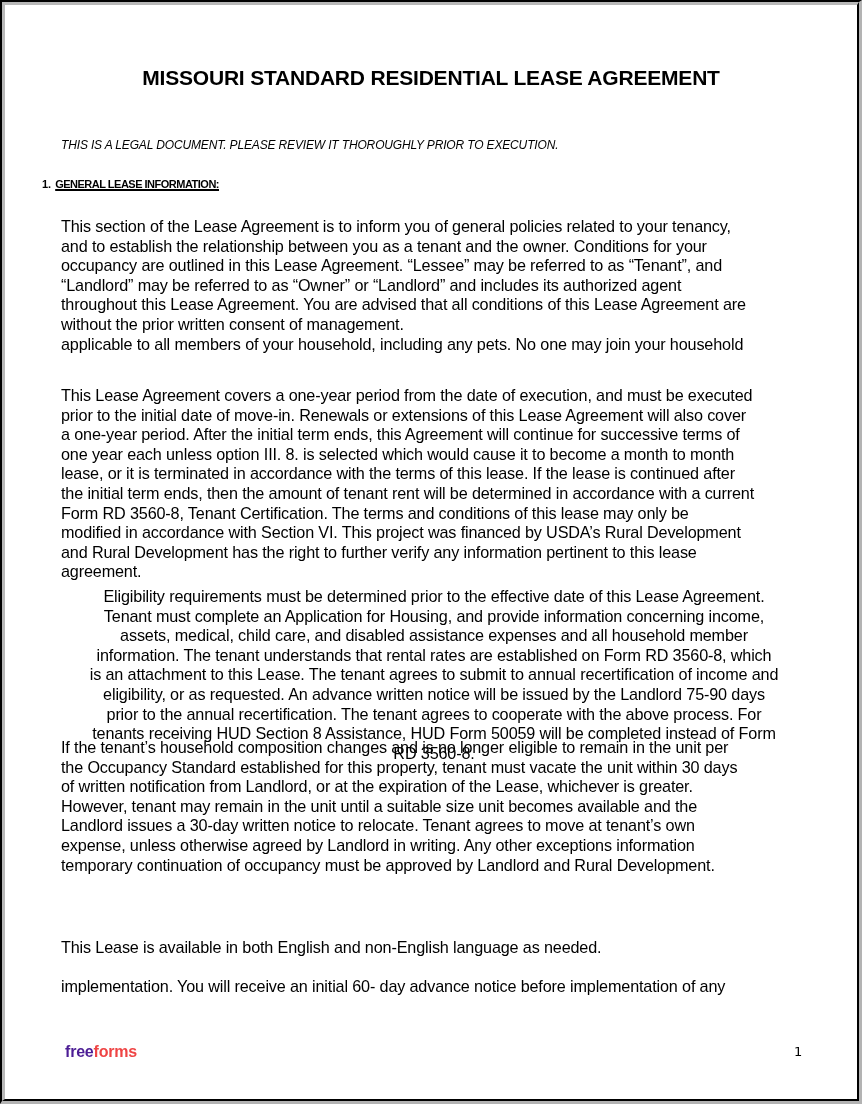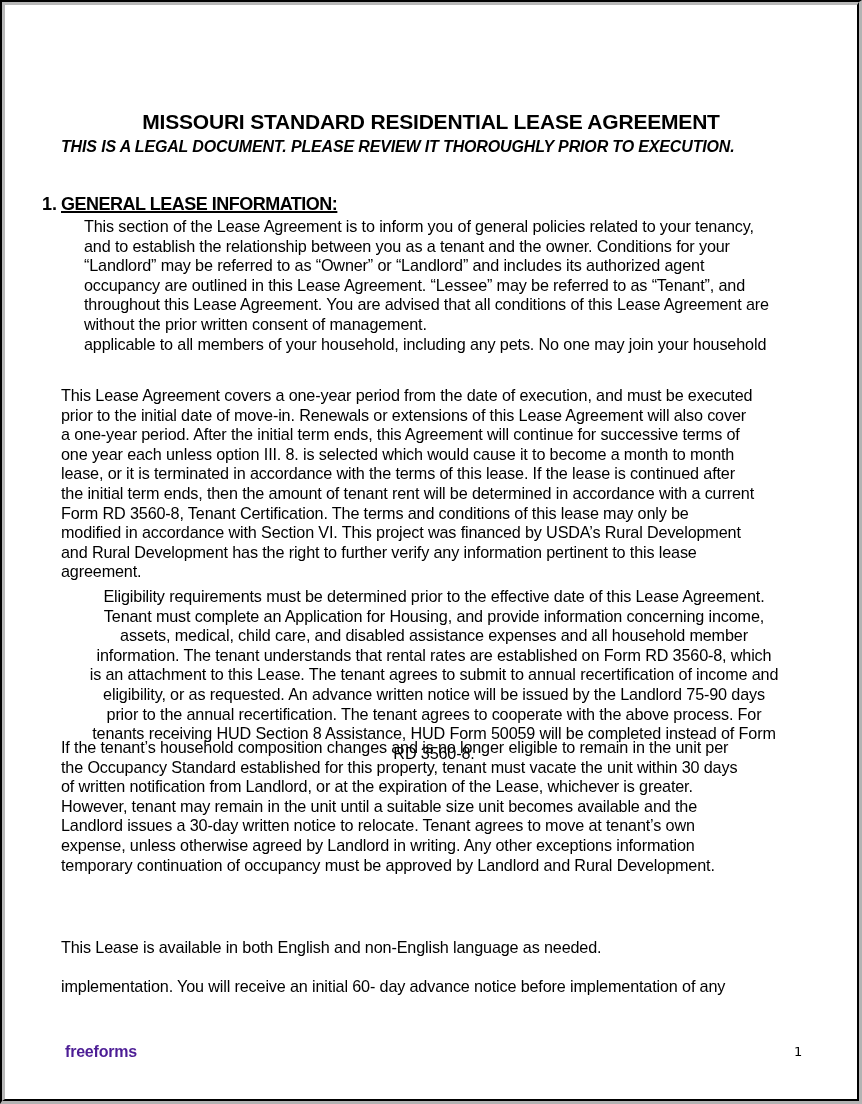--- a/index.html
+++ b/index.html
@@ -12,66 +12,66 @@
     border-top: 2px solid #000; border-left: 2px solid #000;
     border-right: 3px solid #b3b3b3; border-bottom: 3px solid #b3b3b3;
   }
   .frame-inner {
     position: absolute; left: 0; top: 0; right: 0; bottom: 0; box-sizing: border-box;
     border-top: 3px solid #b8b8b8; border-left: 3px solid #b8b8b8;
     border-right: 2px solid #000; border-bottom: 2px solid #000;
   }
   .title {
     position: absolute; left: 0; width: 862px; top: 66px; text-align: center;
-    font-weight: bold; font-size: 21px; letter-spacing: -0.2px; margin-top: 44px;
+    font-weight: bold; font-size: 21px; letter-spacing: -0.2px;
   }
   .notice {
-    position: absolute; left: 61px; top: 138px; font-weight: bold; font-style: italic;
-    font-size: 16px; letter-spacing: -0.15px; white-space: nowrap;
+    position: absolute; left: 61px; top: 138px; font-weight: normal; font-style: italic;
+    font-size: 12px; letter-spacing: -0.15px; white-space: nowrap;
   }
   .section-heading {
-    position: absolute; left: 42px; top: 178px; font-weight: bold; font-size: 18px; white-space: nowrap; margin-top: 16px;
+    position: absolute; left: 42px; top: 178px; font-weight: bold; font-size: 11px; white-space: nowrap;
   }
   .section-heading .num { margin-right: 4px; }
   .section-heading .txt { text-decoration: underline; text-decoration-thickness: 2px; letter-spacing: -0.5px; }
   .para {
     position: absolute; left: 61px; width: 746px; font-size: 16.2px; line-height: 19.6px;
     letter-spacing: -0.15px;
   }
   .para .line { display: block; white-space: nowrap; }
   .rent-label { font-weight: bold; text-decoration: underline; }
   .footer-logo {
     position: absolute; left: 65px; top: 1043px; font-weight: bold; font-size: 16px; letter-spacing: -0.2px;
   }
   .footer-logo .free { color: #4c1d95; }
-  .footer-logo .forms { color: #4c1d95; }
+  .footer-logo .forms { color: #ef4444; }
   .page-num {
     position: absolute; left: 794px; top: 1044px; font-family: "DejaVu Sans", sans-serif; font-size: 13px;
   }
 </style>
 </head>
 <body>
 
 <div class="frame">
   <div class="frame-inner"></div>
 </div>
 
 <div class="title">MISSOURI STANDARD RESIDENTIAL LEASE AGREEMENT</div>
 
 <div class="notice">THIS IS A LEGAL DOCUMENT. PLEASE REVIEW IT THOROUGHLY PRIOR TO EXECUTION.</div>
 
 <div class="section-heading">
   <span class="num">1.</span><span class="txt">GENERAL LEASE INFORMATION:</span>
 </div>
 
-<div class="para" style="top:217px;margin-left:23px;">
+<div class="para" style="top:217px;">
   <span class="line">This section of the Lease Agreement is to inform you of general policies related to your tenancy,</span>
   <span class="line">and to establish the relationship between you as a tenant and the owner. Conditions for your</span>
+  <span class="line">occupancy are outlined in this Lease Agreement. “Lessee” may be referred to as “Tenant”, and</span>
   <span class="line">“Landlord” may be referred to as “Owner” or “Landlord” and includes its authorized agent</span>
-  <span class="line">occupancy are outlined in this Lease Agreement. “Lessee” may be referred to as “Tenant”, and</span>
   <span class="line">throughout this Lease Agreement. You are advised that all conditions of this Lease Agreement are</span>
   <span class="line">without the prior written consent of management.</span>
   <span class="line">applicable to all members of your household, including any pets.  No one may join your household</span>
 </div>
 
 <div class="para" style="top:386px;">
   <span class="line">This Lease Agreement covers a one-year period from the date of execution, and must be executed</span>
   <span class="line">prior to the initial date of move-in. Renewals or extensions of this Lease Agreement will also cover</span>
   <span class="line">a one-year period. After the initial term ends, this Agreement will continue for successive terms of</span>
   <span class="line">one year each unless option III. 8. is selected which would cause it to become a month to month</span>

